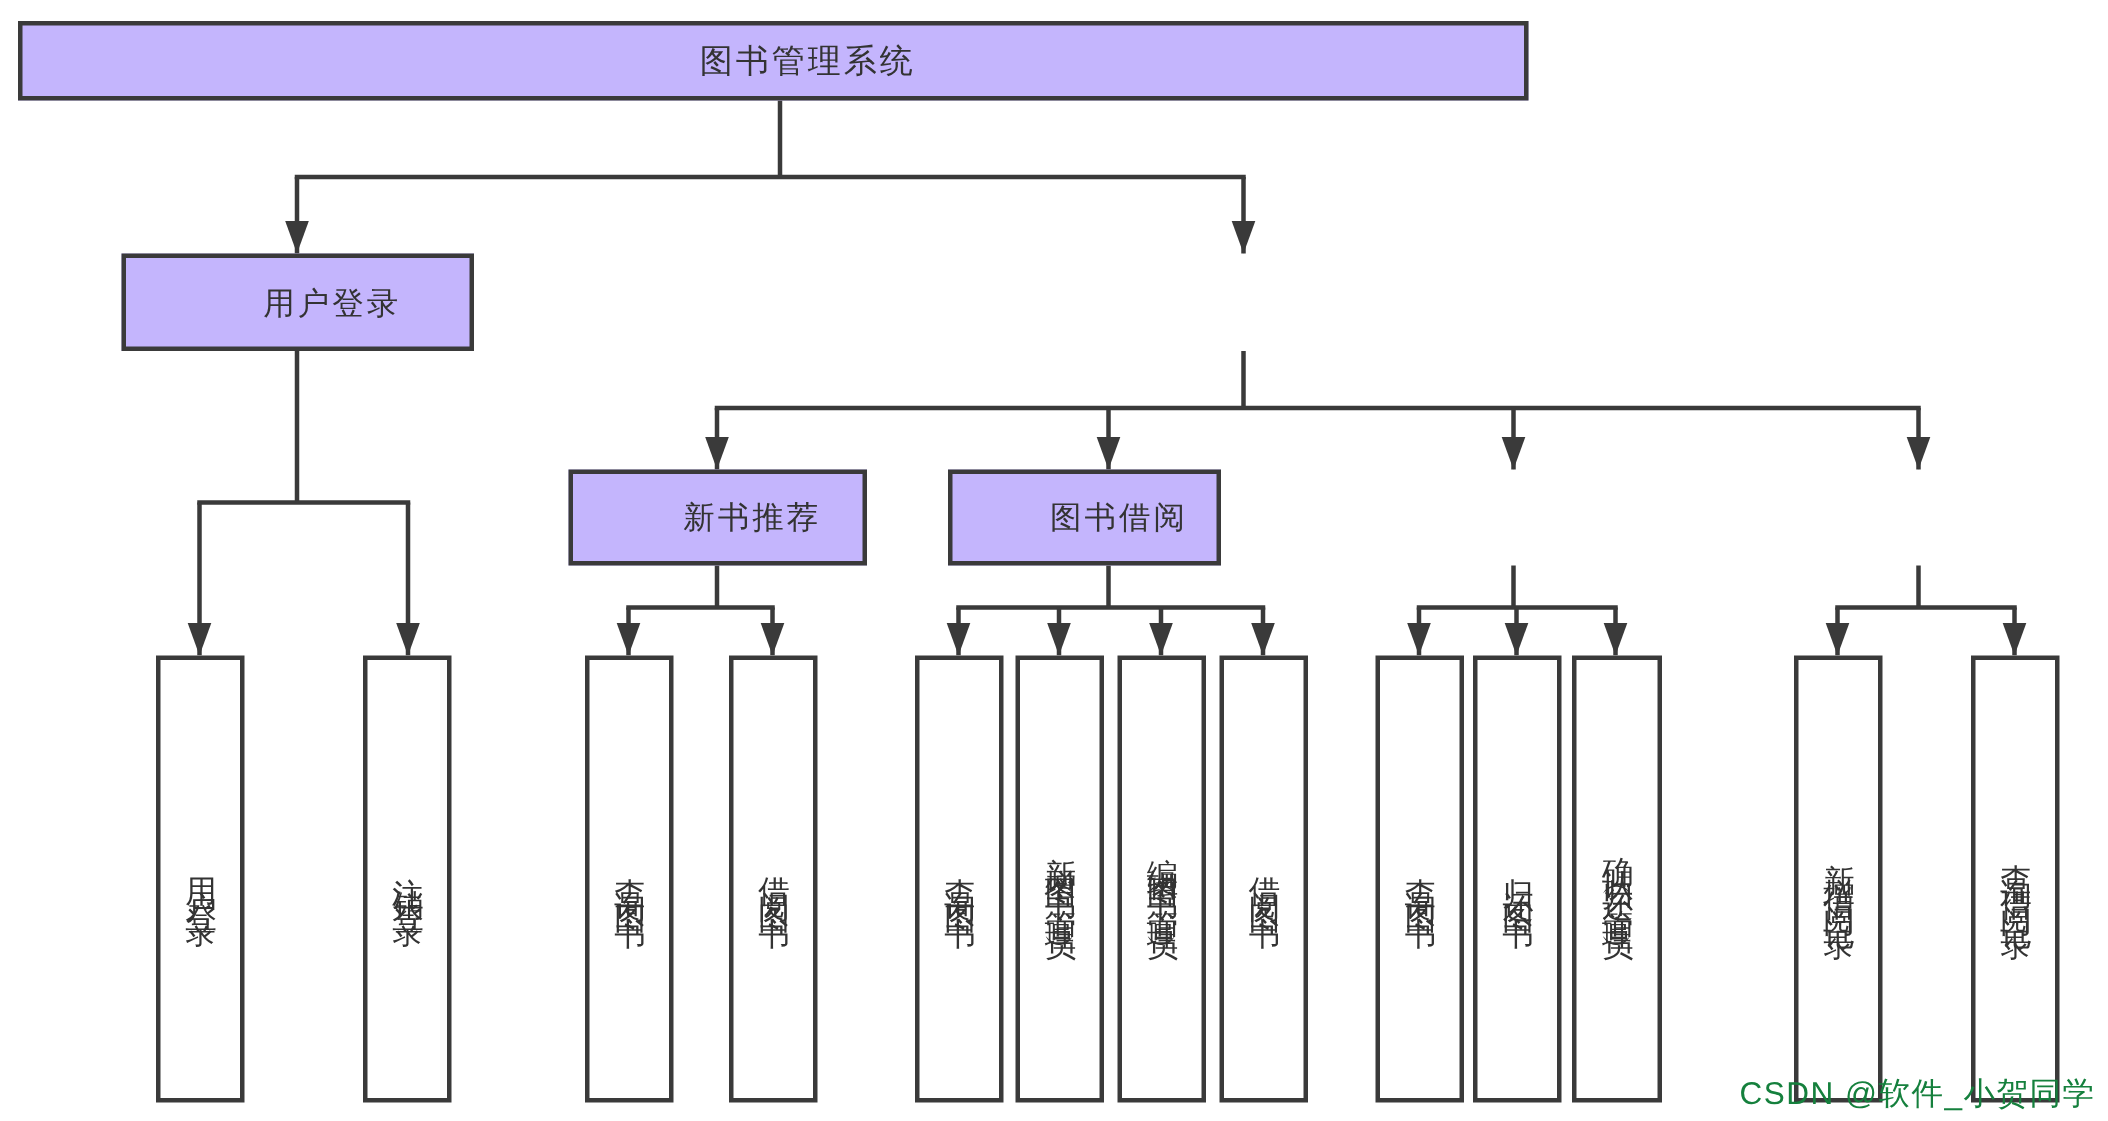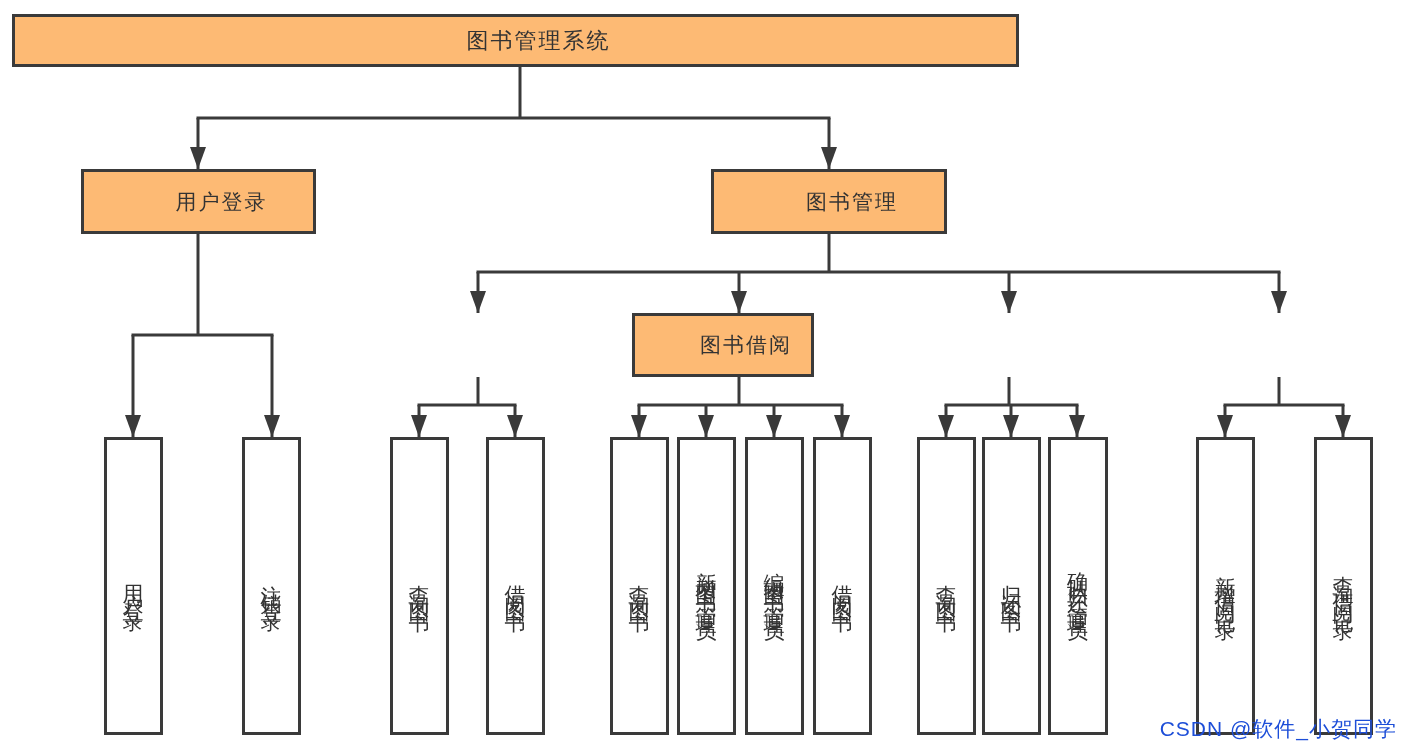--- a/index.html
+++ b/index.html
@@ -17,21 +17,21 @@
   }
   .connectors {
     position: absolute;
     left: 0;
     top: 0;
   }
   .node {
     position: absolute;
     box-sizing: border-box;
     border: 3px solid #3a3a3a;
-    background: #fdba74;
+    background: #c4b5fd;
     display: flex;
     align-items: center;
     justify-content: center;
     color: #333333;
     font-size: 21px;
     letter-spacing: 2px;
     white-space: nowrap;
     padding-left: 46px;
   }
   .node.root {
@@ -56,21 +56,21 @@
     color: #333333;
     font-size: 21px;
     letter-spacing: 9px;
     line-height: 1;
   }
   .leaf.long { letter-spacing: 7px; }
   .watermark {
     position: absolute;
     right: 8px;
     bottom: 4px;
-    color: #1d4ed8;
+    color: #15803d;
     font-size: 21px;
     letter-spacing: 1px;
     pointer-events: none;
   }
 </style>
 </head>
 <body>
 
 <div class="canvas">
 
@@ -138,24 +138,24 @@
     </g>
   </svg>
 
   <div class="node root">
     <span>图书管理系统</span>
   </div>
 
   <div class="node lvl2" style="left:81px; width:235px;">
     <span>用户登录</span>
   </div>
-  <div class="node lvl2" style="left:711px; width:236px;">
-    <span>图书管理</span>
-  </div>
-
+
+  <div class="node lvl3" style="left:379px; width:199px;">
+    <span>新书推荐</span>
+  </div>
   <div class="node lvl3" style="left:632px; width:182px;">
     <span>图书借阅</span>
   </div>
 
   <div class="leaf" style="left:104px;">
     <span>用户登录</span>
   </div>
   <div class="leaf" style="left:242px;">
     <span>注销登录</span>
   </div>

